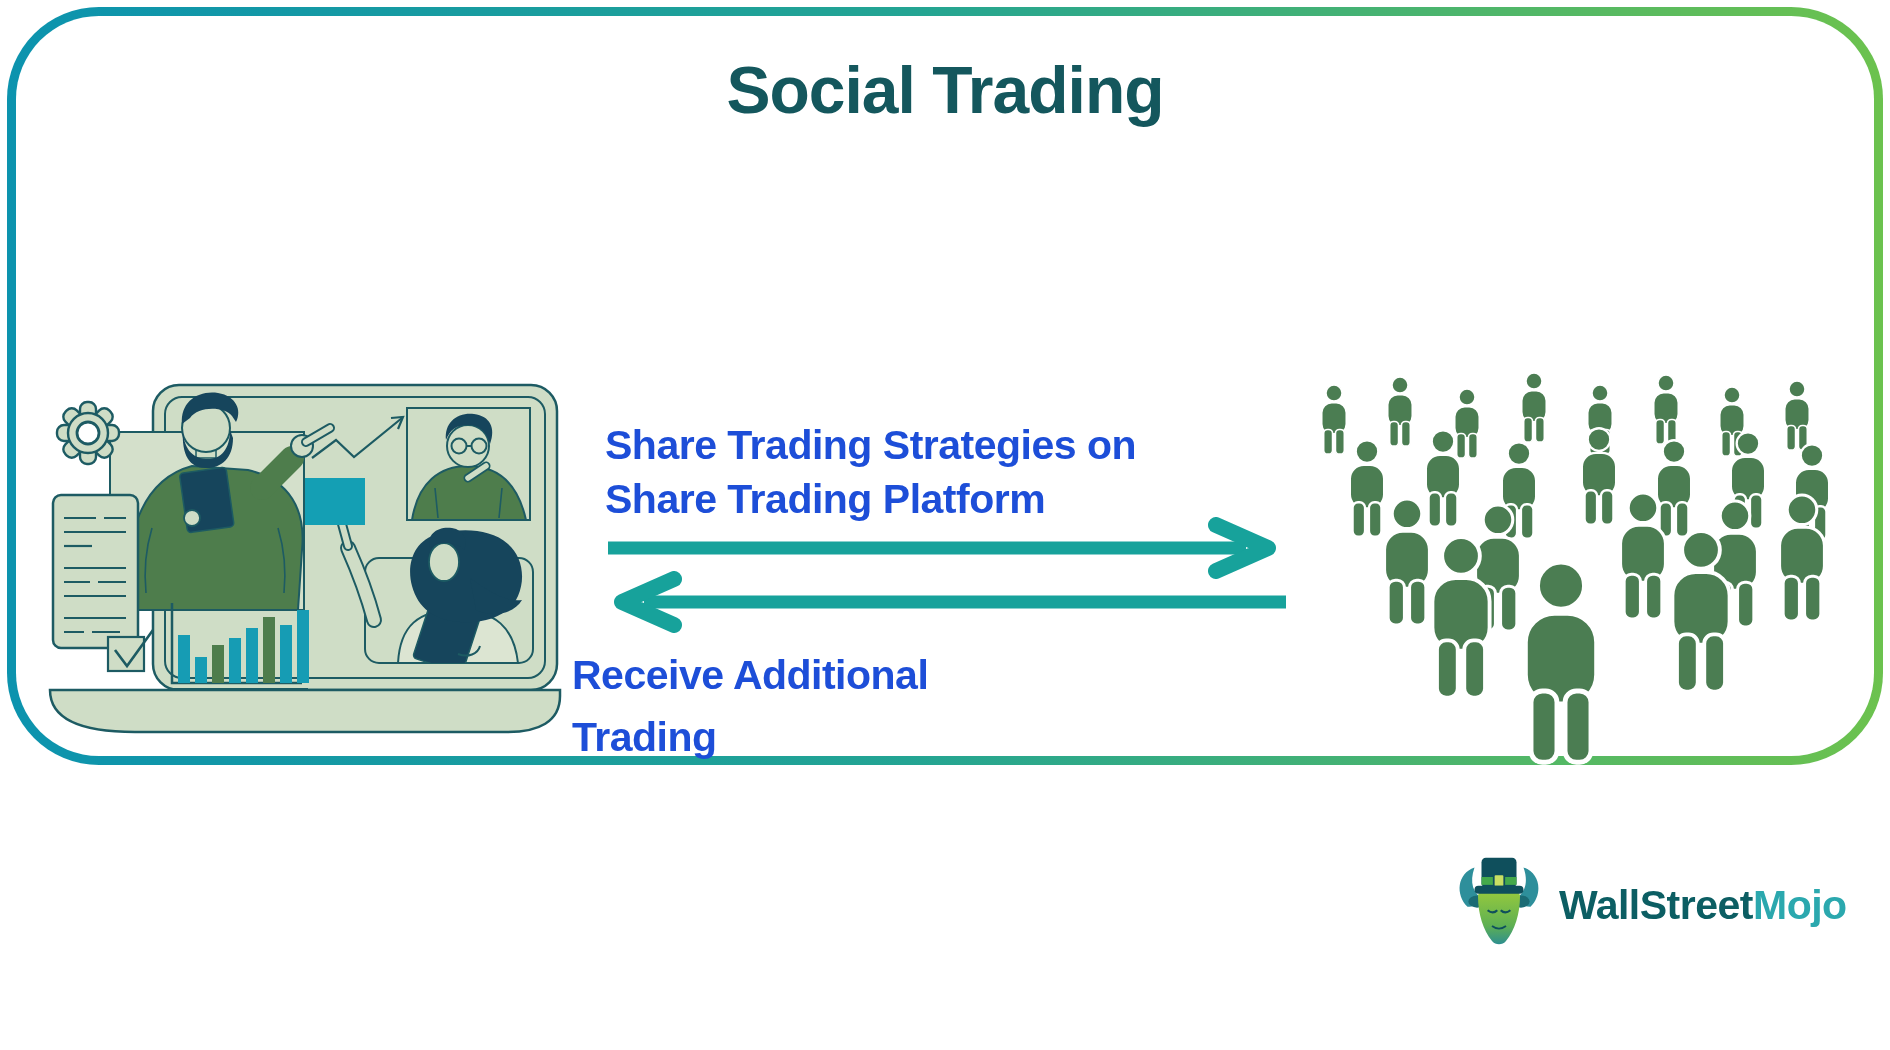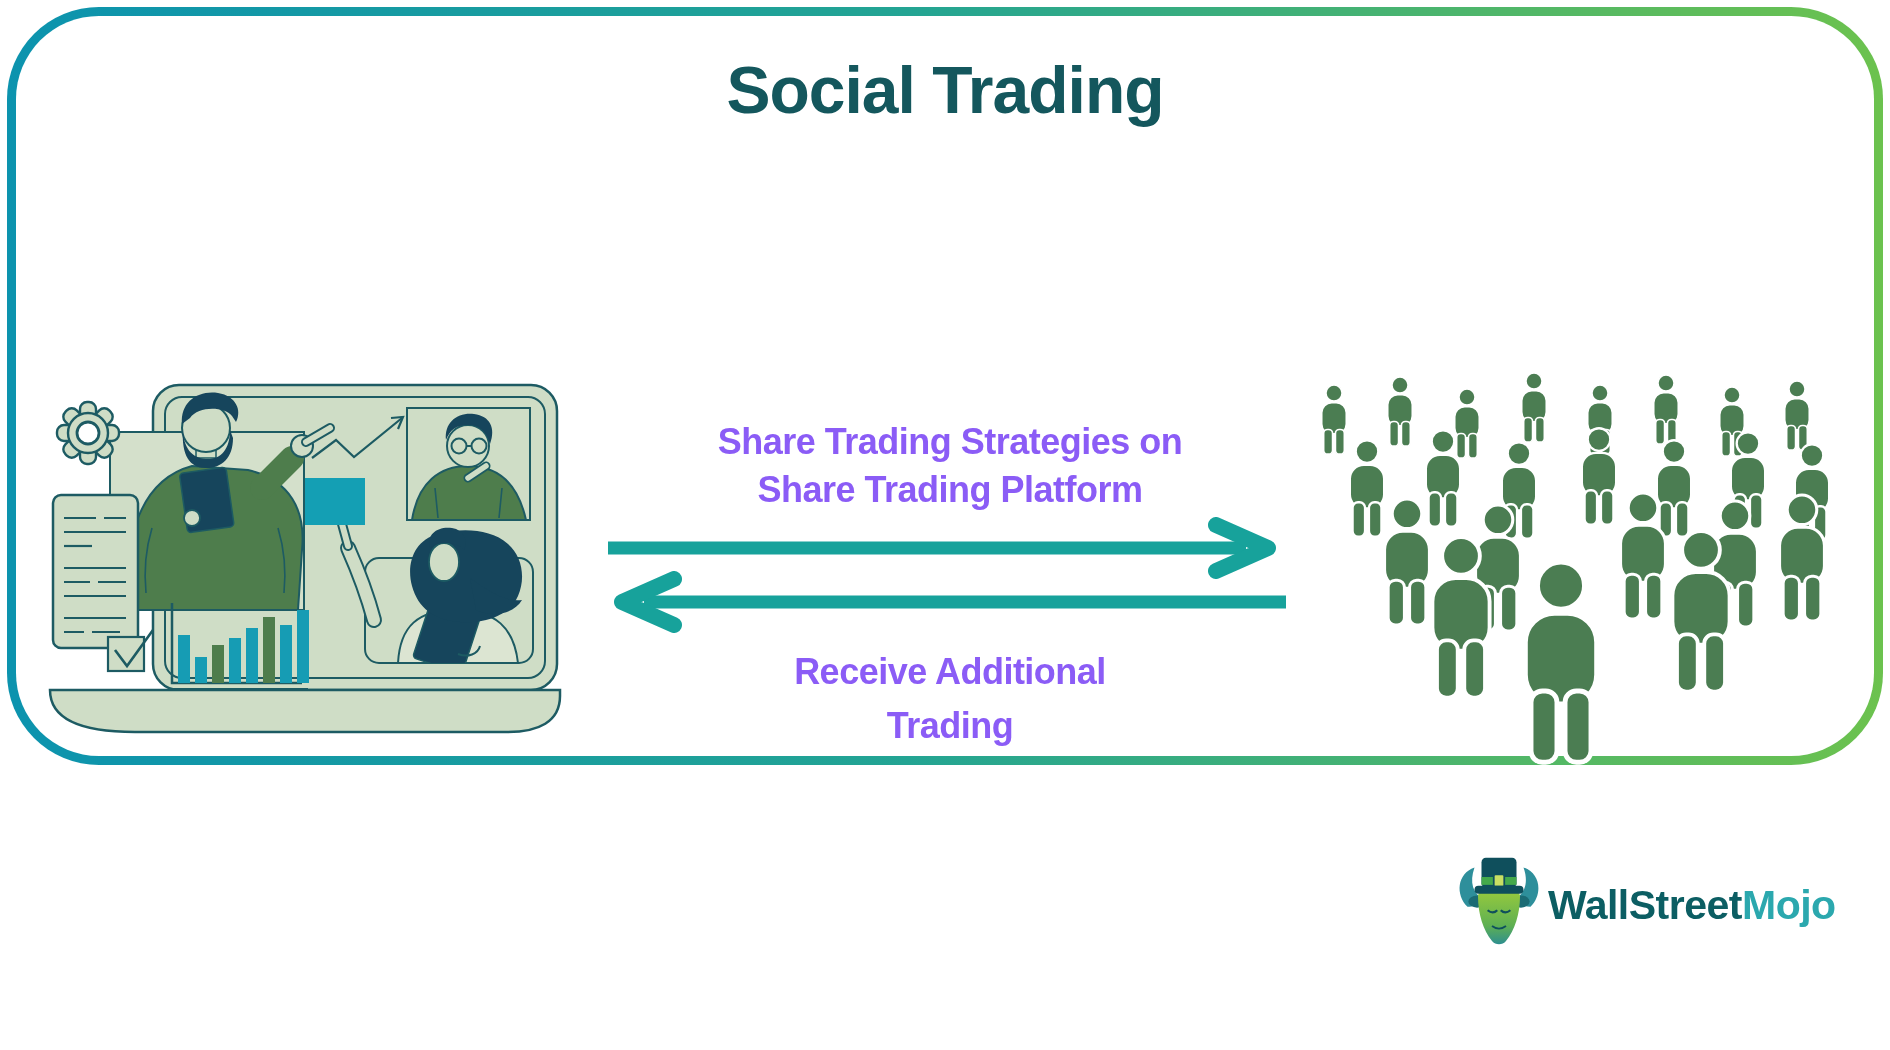--- a/index.html
+++ b/index.html
@@ -19,34 +19,34 @@
 
   .title {
     position:absolute; left:0; top:52px; width:1890px;
     text-align:center; font-size:66px; font-weight:bold;
     letter-spacing:-1px; color:#14575D;
   }
 
   .illustration { position:absolute; left:40px; top:378px; width:530px; height:365px; }
 
   .flow-label {
-    position:absolute; width:690px; text-align:center;
-    font-size:36px; font-weight:bold; letter-spacing:-0.5px;
-    color:#8b5cf6; line-height:1.32;
+    position:absolute; width:690px; text-align:left;
+    font-size:41px; font-weight:bold; letter-spacing:-0.5px;
+    color:#1d4ed8; line-height:1.32;
   }
   .label-forward  { left:605px; top:418px; }
-  .label-backward { left:605px; top:645px; line-height:1.5; }
+  .label-backward { left:572px; top:645px; line-height:1.5; }
 
   .arrow-svg { position:absolute; width:700px; height:62px; }
   .arrow-forward  { left:598px; top:517px; }
   .arrow-backward { left:592px; top:571px; }
 
   .crowd { position:absolute; left:1310px; top:365px; width:520px; height:402px; }
 
-  .logo { position:absolute; left:1455px; top:856px; display:flex; align-items:center; gap:5px;justify-content:space-between; }
+  .logo { position:absolute; left:1455px; top:856px; display:flex; align-items:center; gap:16px;justify-content:space-between; }
   .logo-text { font-size:41px; font-weight:bold; letter-spacing:-0.5px; white-space:nowrap; }
   .logo-text .p1 { color:#0C5E63; }
   .logo-text .p2 { color:#2BA8AE; }
 </style>
 </head>
 <body>
 
 <div class="stage">
 
   <div class="card"></div>

